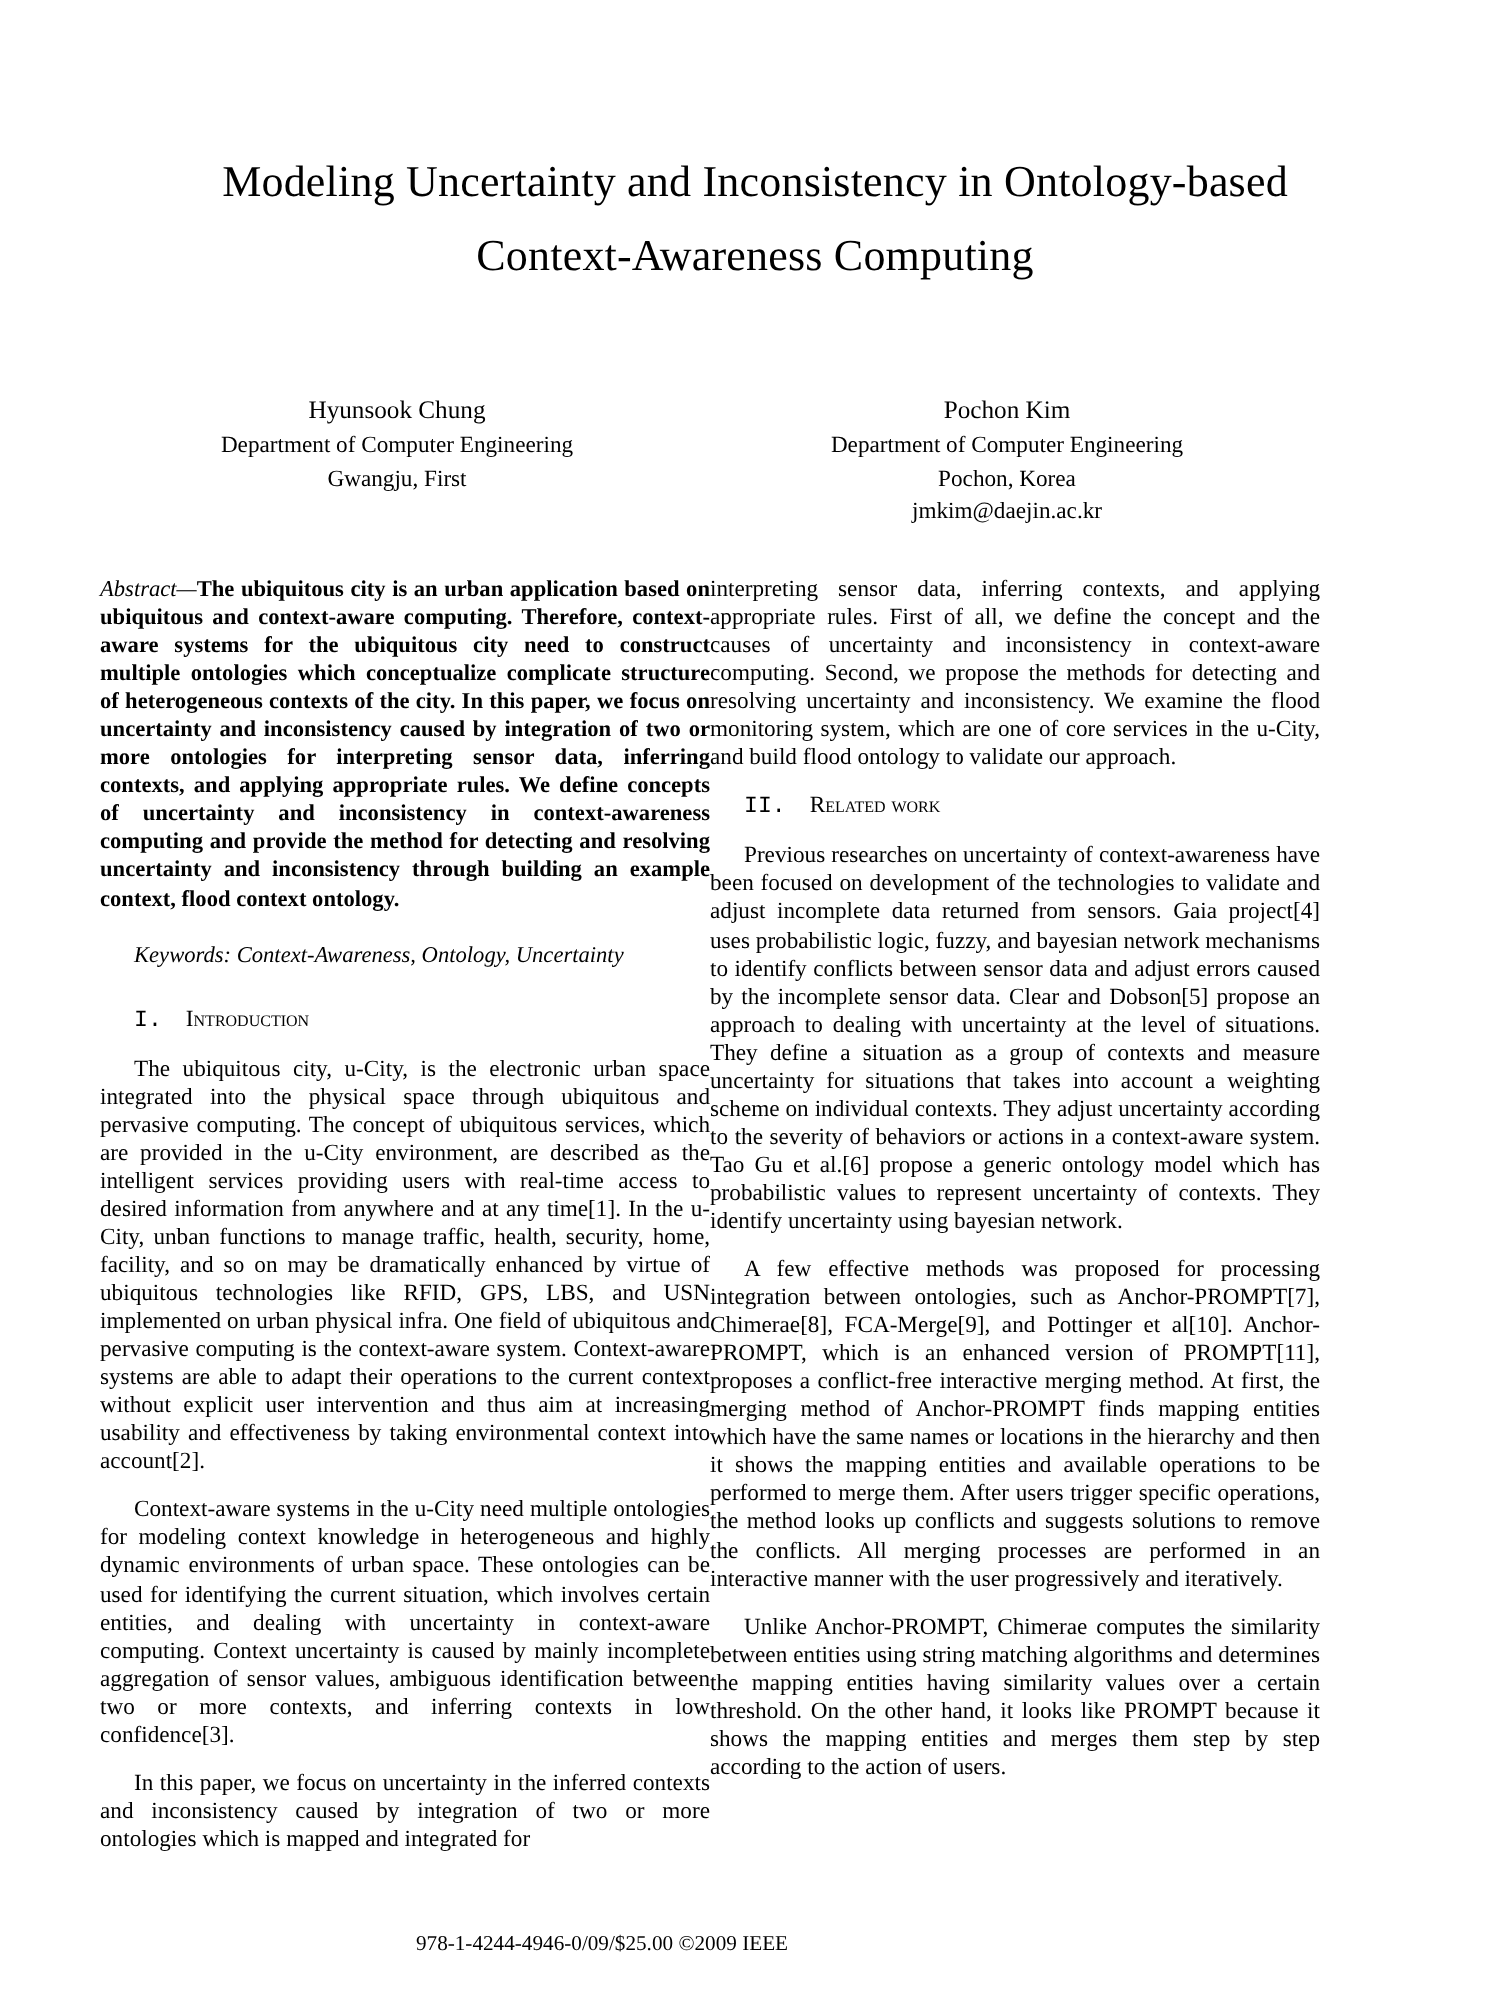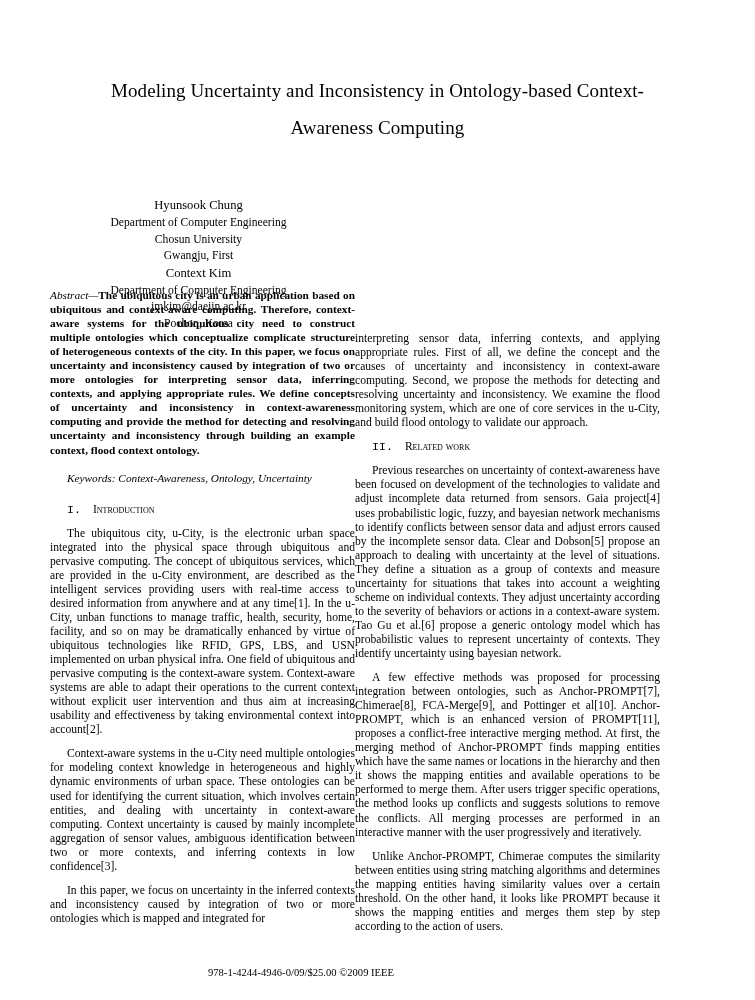--- a/index.html
+++ b/index.html
@@ -23,35 +23,34 @@
     box-sizing: border-box;
     padding: 0;
   }
 
   
   .title-block {
     margin: 0;
     padding: 72px 70px 0 70px;
   }
   .paper-title {
-    font-size: 19px;
+    font-size: 22px;
     line-height: 37px;
     text-align: center;
     font-weight: normal;
     margin: 0;
     letter-spacing: 0.1px;
   }
 
   
   .authors {
     display: flex;
     justify-content: flex-start;
     padding: 51px 46px 0 46px;
     box-sizing: border-box;
-    flex-direction: column;
   }
   .author-col {
     width: 305px;
     text-align: center;
     font-size: 11.6px;
     line-height: 16.4px;
   }
   .author-name {
     font-size: 12.6px;
     margin-bottom: 2px;
@@ -71,21 +70,21 @@
     width: 305px;
   }
   .col p {
     margin: 0 0 10px 0;
     font-size: 11.6px;
     line-height: 14.05px;
     text-align: justify;
     text-indent: 17px;
     hyphens: none;
   }
-  .col p.noindent { text-indent: 0; margin-top: 44px; }
+  .col p.noindent { text-indent: 0; }
 
   .abstract {
     font-weight: bold;
     text-indent: 0 !important;
     font-size: 11.3px !important;
     line-height: 14.05px !important;
   }
   .abstract .lead {
     font-weight: normal;
     font-style: italic;
@@ -130,29 +129,28 @@
 
   <div class="title-block">
     <h1 class="paper-title">Modeling Uncertainty and Inconsistency in Ontology-based Context-Awareness Computing</h1>
   </div>
 
   <div class="authors">
 
     <div class="author-col">
       <div class="author-name">Hyunsook Chung</div>
       <span class="author-line">Department of Computer Engineering</span>
-      <span class="author-line">Chosun University</span>
       <span class="author-line">Gwangju, First</span>
     </div>
 
     <div class="author-col">
-      <div class="author-name">Context Kim</div>
+      <div class="author-name">Pochon Kim</div>
       <span class="author-line">Department of Computer Engineering</span>
+      <span class="author-line">Pochon, Korea</span>
       <span class="author-line">jmkim@daejin.ac.kr</span>
-      <span class="author-line">Pochon, Korea</span>
     </div>
 
   </div>
 
   <div class="columns">
 
     <div class="col">
 
       <p class="abstract"><span class="lead">Abstract—</span><span>The ubiquitous city is an urban application based on ubiquitous and context-aware computing. Therefore, context-aware systems for the ubiquitous city need to construct multiple ontologies which conceptualize complicate structure of heterogeneous contexts of the city. In this paper, we focus on uncertainty and inconsistency caused by integration of two or more ontologies for interpreting sensor data, inferring contexts, and applying appropriate rules. We define concepts of uncertainty and inconsistency in context-awareness computing and provide the method for detecting and resolving uncertainty and inconsistency through building an example context, flood context ontology.</span></p>
 

